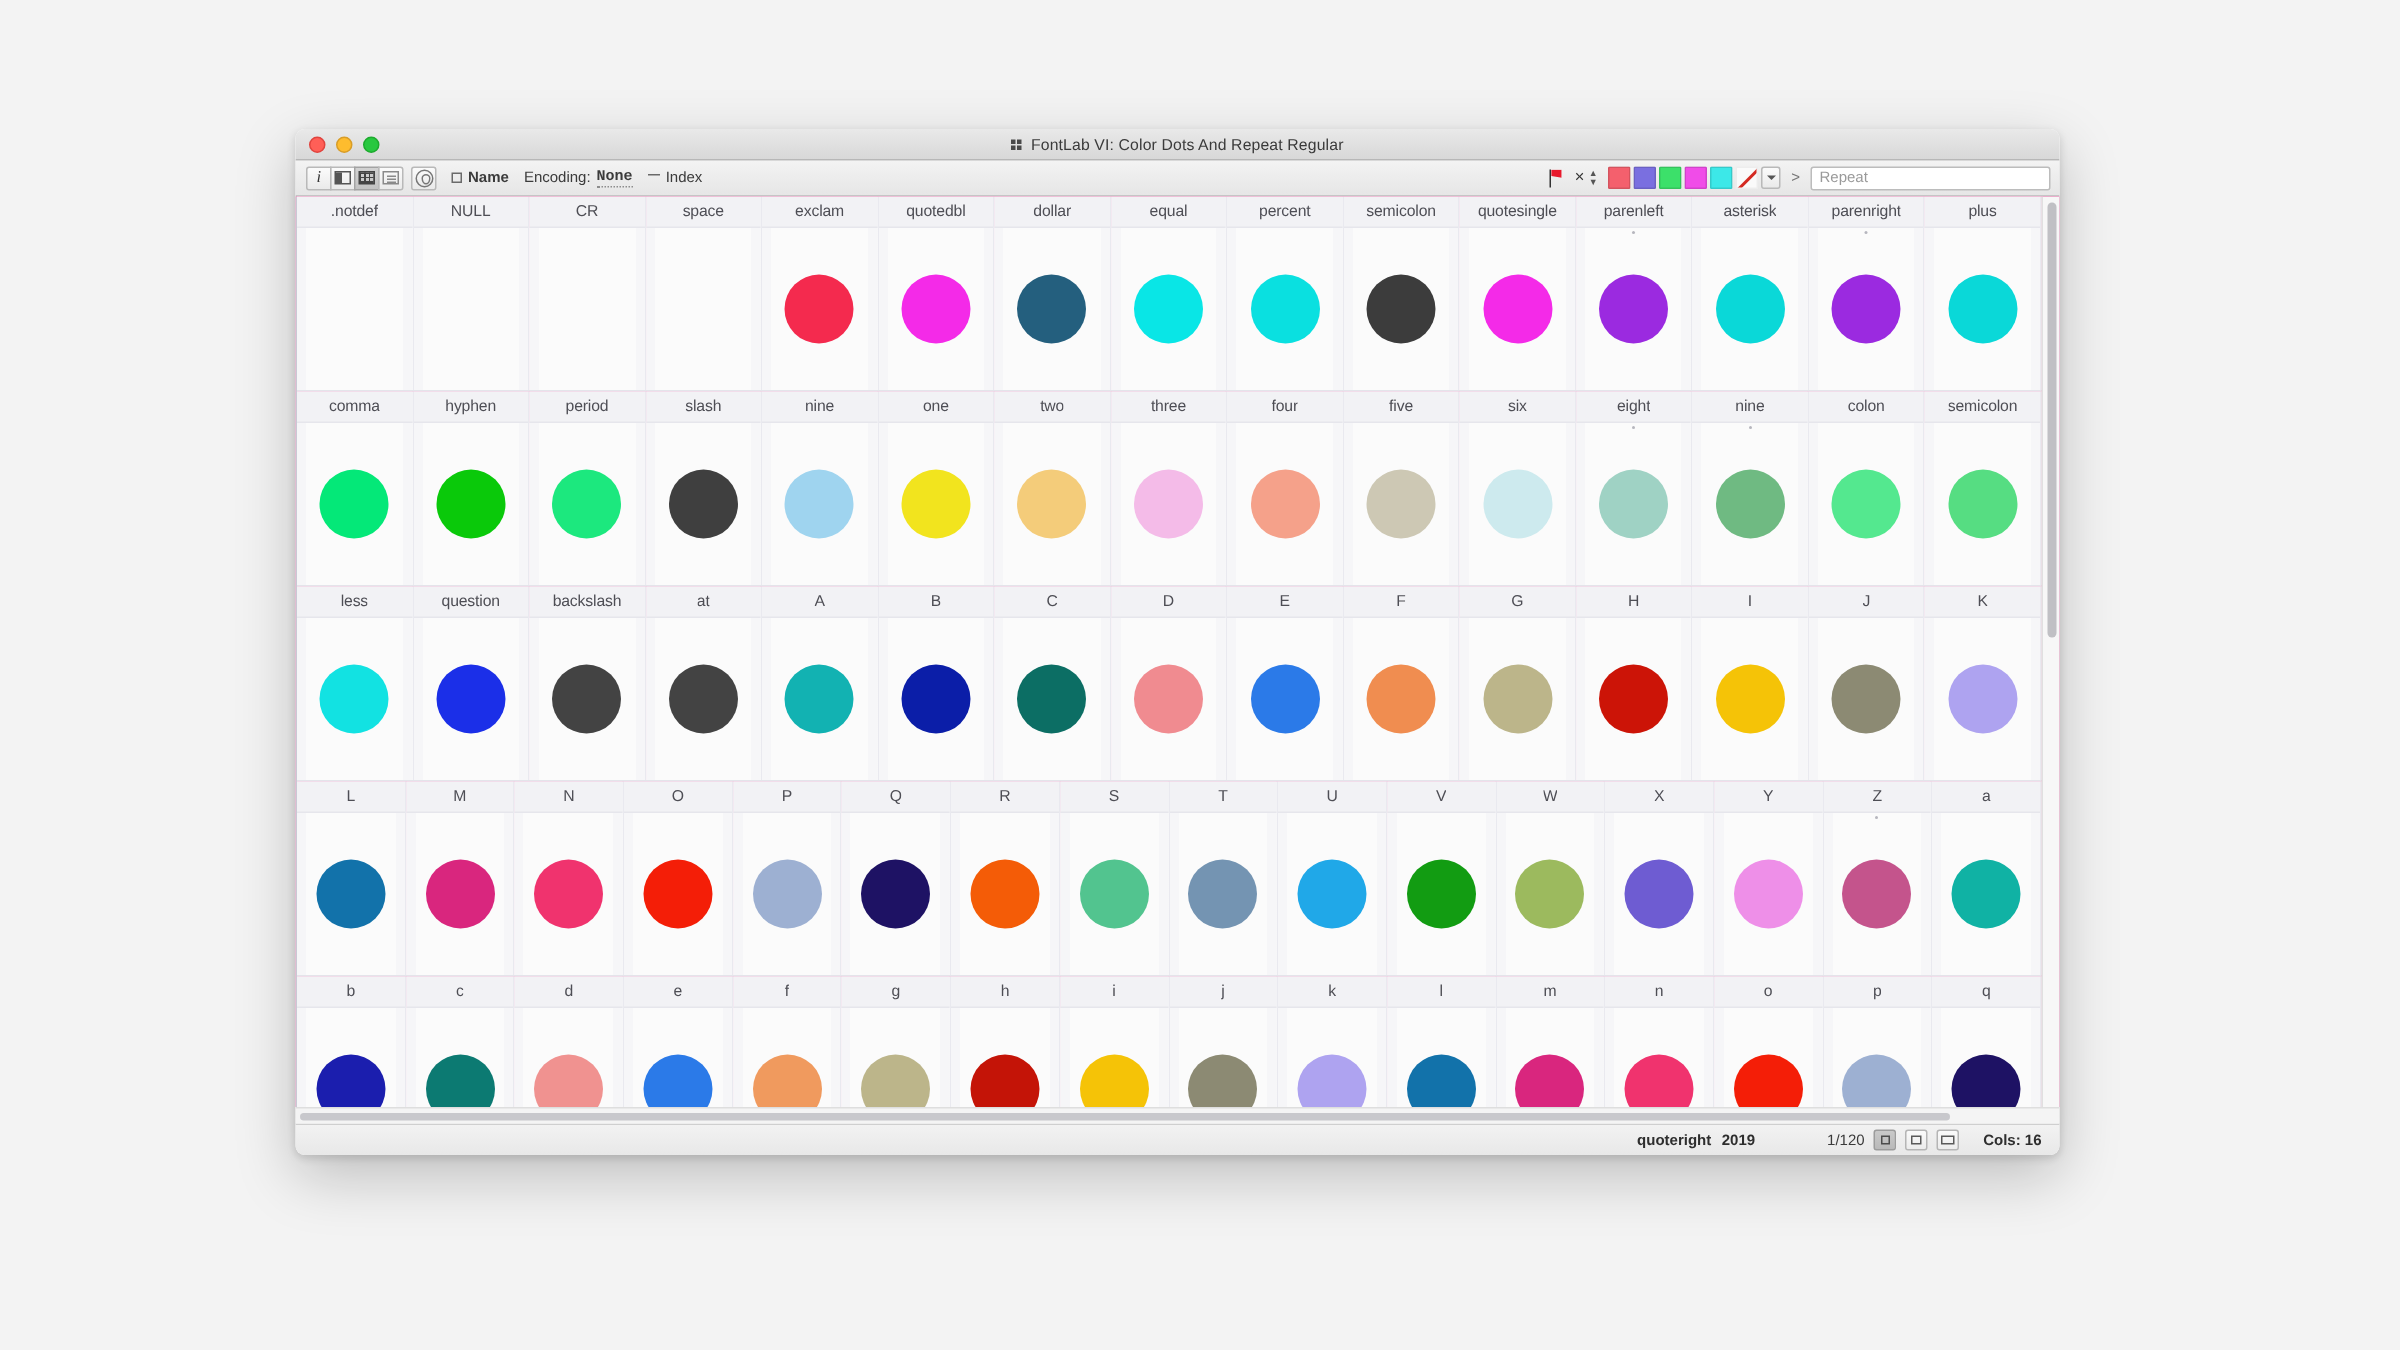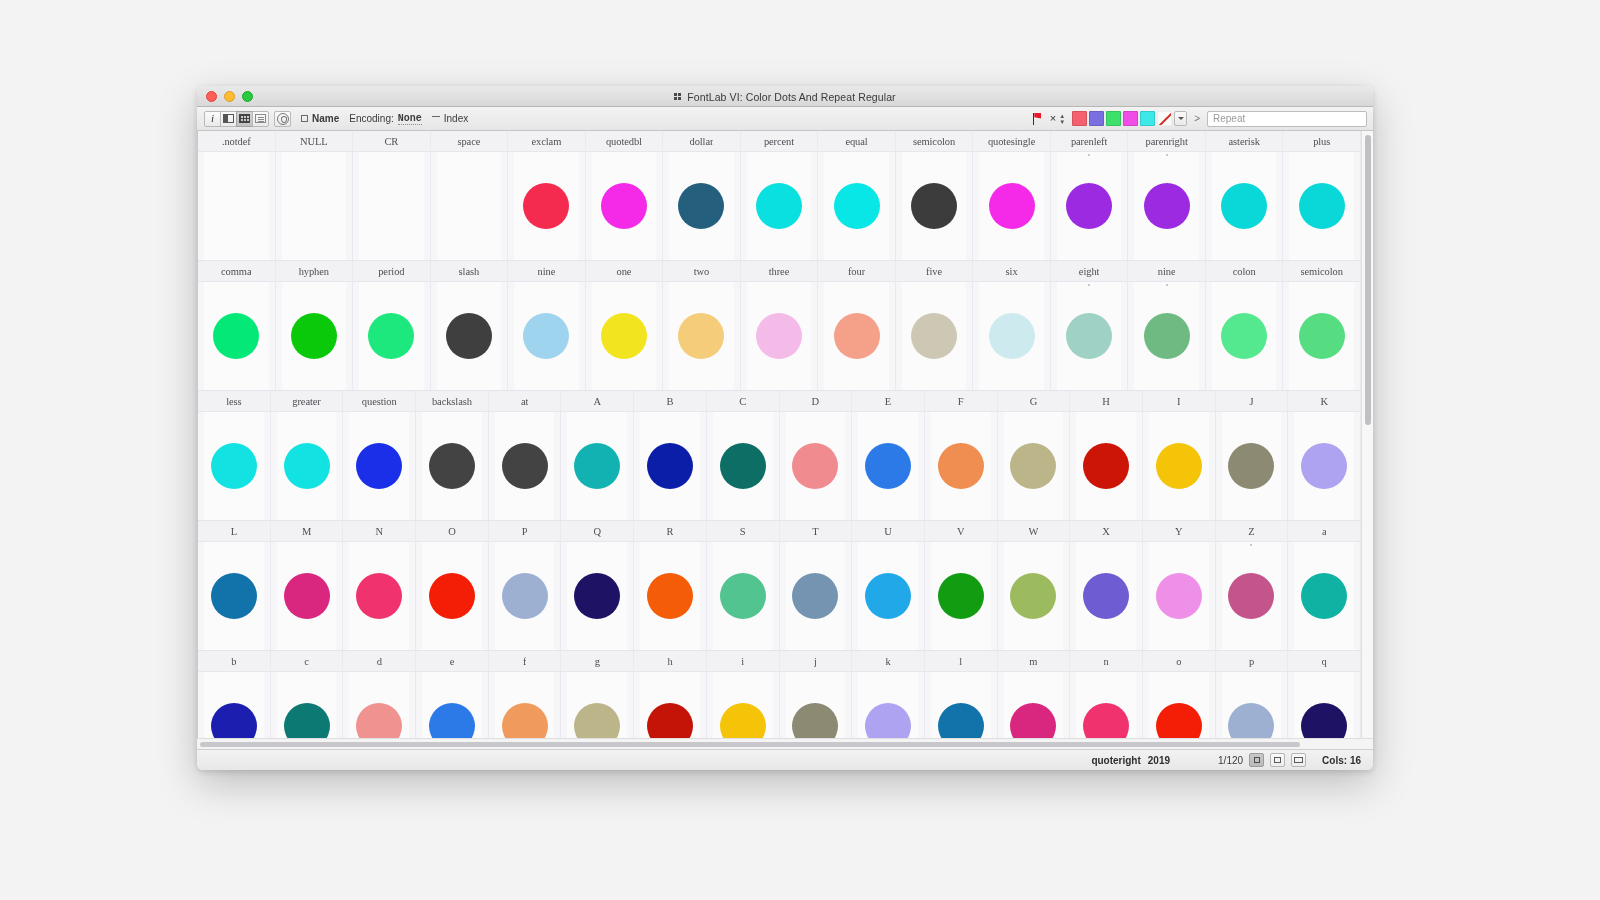--- a/index.html
+++ b/index.html
@@ -190,21 +190,20 @@
   }
   #search-placeholder { font-size: 10px; color: #9a9a9a; }
 
   
   #grid-area {
     flex: 1 1 auto;
     position: relative;
     background: #ec4899;
     display: flex;
     overflow: hidden;
-    font-family: Liberation Serif, serif;
   }
   #grid {
     flex: 1 1 auto;
     display: flex;
     flex-direction: column;
     border-left: 1px solid #c9c9d4;
   }
   .grow {
     display: flex;
     flex: 0 0 130px;
@@ -466,32 +465,32 @@
             <div class="gcell">
               <div class="namebar">
                 <span class="gname">dollar</span>
               </div>
               <div class="canvas">
                 <div class="dot" style="background: rgb(36, 95, 126);"></div>
               </div>
             </div>
             <div class="gcell">
               <div class="namebar">
+                <span class="gname">equal</span>
+              </div>
+              <div class="canvas">
+                <div class="dot" style="background: rgb(9, 230, 230);"></div>
+              </div>
+            </div>
+            <div class="gcell">
+              <div class="namebar">
                 <span class="gname">percent</span>
               </div>
               <div class="canvas">
                 <div class="dot" style="background: rgb(10, 224, 224);"></div>
-              </div>
-            </div>
-            <div class="gcell">
-              <div class="namebar">
-                <span class="gname">equal</span>
-              </div>
-              <div class="canvas">
-                <div class="dot" style="background: rgb(9, 230, 230);"></div>
               </div>
             </div>
             <div class="gcell">
               <div class="namebar">
                 <span class="gname">semicolon</span>
               </div>
               <div class="canvas">
                 <div class="dot" style="background: rgb(60, 60, 60);"></div>
               </div>
             </div>
@@ -507,37 +506,37 @@
               <div class="namebar">
                 <span class="gname">parenleft</span>
               </div>
               <div class="canvas">
                 <div class="dot" style="background: rgb(155, 42, 224);"></div>
                 <span class="mark"></span>
               </div>
             </div>
             <div class="gcell">
               <div class="namebar">
+                <span class="gname">asterisk</span>
+              </div>
+              <div class="canvas">
+                <div class="dot" style="background: rgb(10, 216, 216);"></div>
+              </div>
+            </div>
+            <div class="gcell">
+              <div class="namebar">
                 <span class="gname">parenright</span>
               </div>
               <div class="canvas">
                 <div class="dot" style="background: rgb(155, 42, 224);"></div>
                 <span class="mark"></span>
               </div>
             </div>
             <div class="gcell">
               <div class="namebar">
-                <span class="gname">asterisk</span>
-              </div>
-              <div class="canvas">
-                <div class="dot" style="background: rgb(10, 216, 216);"></div>
-              </div>
-            </div>
-            <div class="gcell">
-              <div class="namebar">
                 <span class="gname">plus</span>
               </div>
               <div class="canvas">
                 <div class="dot" style="background: rgb(10, 216, 216);"></div>
               </div>
             </div>
           </div>
           <div class="grow">
             <div class="gcell">
               <div class="namebar">
@@ -659,28 +658,20 @@
               </div>
               <div class="canvas">
                 <div class="dot" style="background: rgb(86, 221, 130);"></div>
               </div>
             </div>
           </div>
           <div class="grow">
             <div class="gcell">
               <div class="namebar">
                 <span class="gname">less</span>
-              </div>
-              <div class="canvas">
-                <div class="dot" style="background: rgb(18, 226, 226);"></div>
-              </div>
-            </div>
-            <div class="gcell">
-              <div class="namebar">
-                <span class="gname">greater</span>
               </div>
               <div class="canvas">
                 <div class="dot" style="background: rgb(18, 226, 226);"></div>
               </div>
             </div>
             <div class="gcell">
               <div class="namebar">
                 <span class="gname">question</span>
               </div>
               <div class="canvas">

